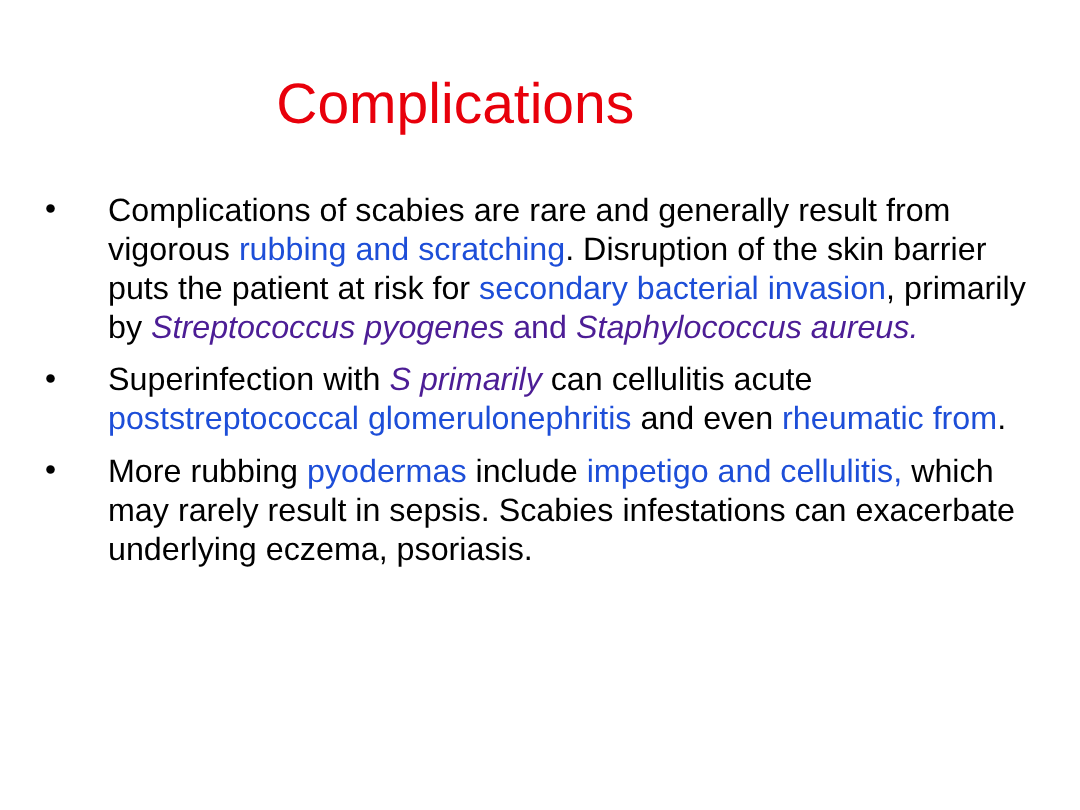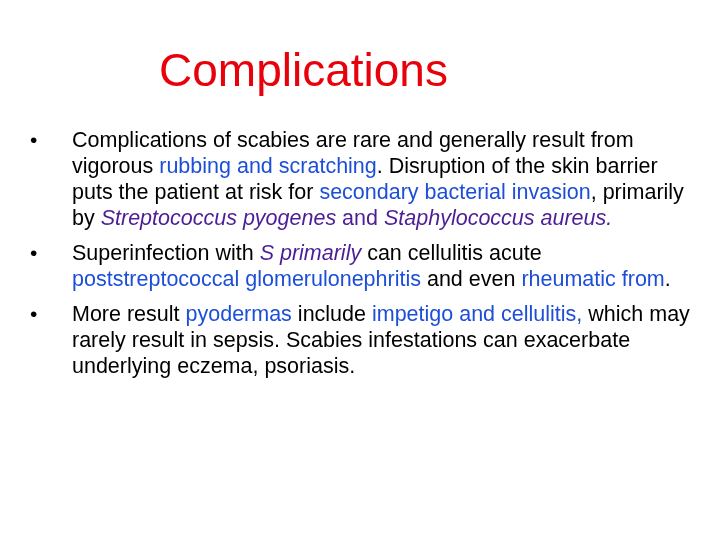--- a/index.html
+++ b/index.html
@@ -13,21 +13,21 @@
       position: relative;
       overflow: hidden;
       font-family: "Liberation Sans", "DejaVu Sans", sans-serif;
     }
     .slide-title {
       position: absolute;
       top: 40px;
       left: 0;
       width: 607px;
       text-align: center;
-      font-size: 46px;
+      font-size: 38px;
       line-height: 60px;
       color: #e8000b;
       letter-spacing: 0px;
     }
     .content {
       position: absolute;
       top: 127px;
       left: 30px;
       width: 670px;
     }
@@ -65,17 +65,17 @@
 
   <div class="content">
     <ul class="bullet-list">
       <li class="bullet-item">
         <span class="bullet-dot">•</span><span>Complications of scabies are rare and generally result from vigorous </span><span class="red">rubbing and scratching</span><span>. Disruption of the skin barrier puts the patient at risk for </span><span class="red">secondary bacterial invasion</span><span>, primarily by </span><span class="blue italic">Streptococcus pyogenes</span><span class="blue"> and </span><span class="blue italic">Staphylococcus aureus.</span>
       </li>
       <li class="bullet-item">
         <span class="bullet-dot">•</span><span> Superinfection with </span><span class="blue italic">S primarily</span><span> can cellulitis acute </span><span class="red">poststreptococcal glomerulonephritis</span><span> and even </span><span class="red">rheumatic from</span><span>.</span>
       </li>
       <li class="bullet-item">
-        <span class="bullet-dot">•</span><span> More result </span><span class="red">pyodermas</span><span> include </span><span class="red">impetigo and cellulitis,</span><span> which may rarely result in sepsis. Scabies infestations can exacerbate underlying eczema, psoriasis.</span>
+        <span class="bullet-dot">•</span><span> More rubbing </span><span class="red">pyodermas</span><span> include </span><span class="red">impetigo and cellulitis,</span><span> which may rarely result in sepsis. Scabies infestations can exacerbate underlying eczema, psoriasis.</span>
       </li>
     </ul>
   </div>
 </div>
 
 </body></html>

